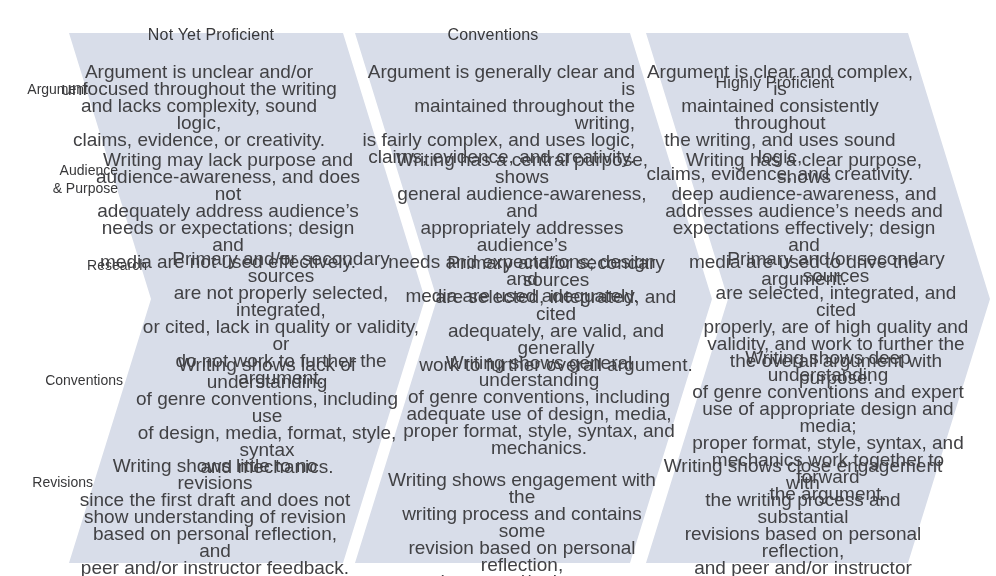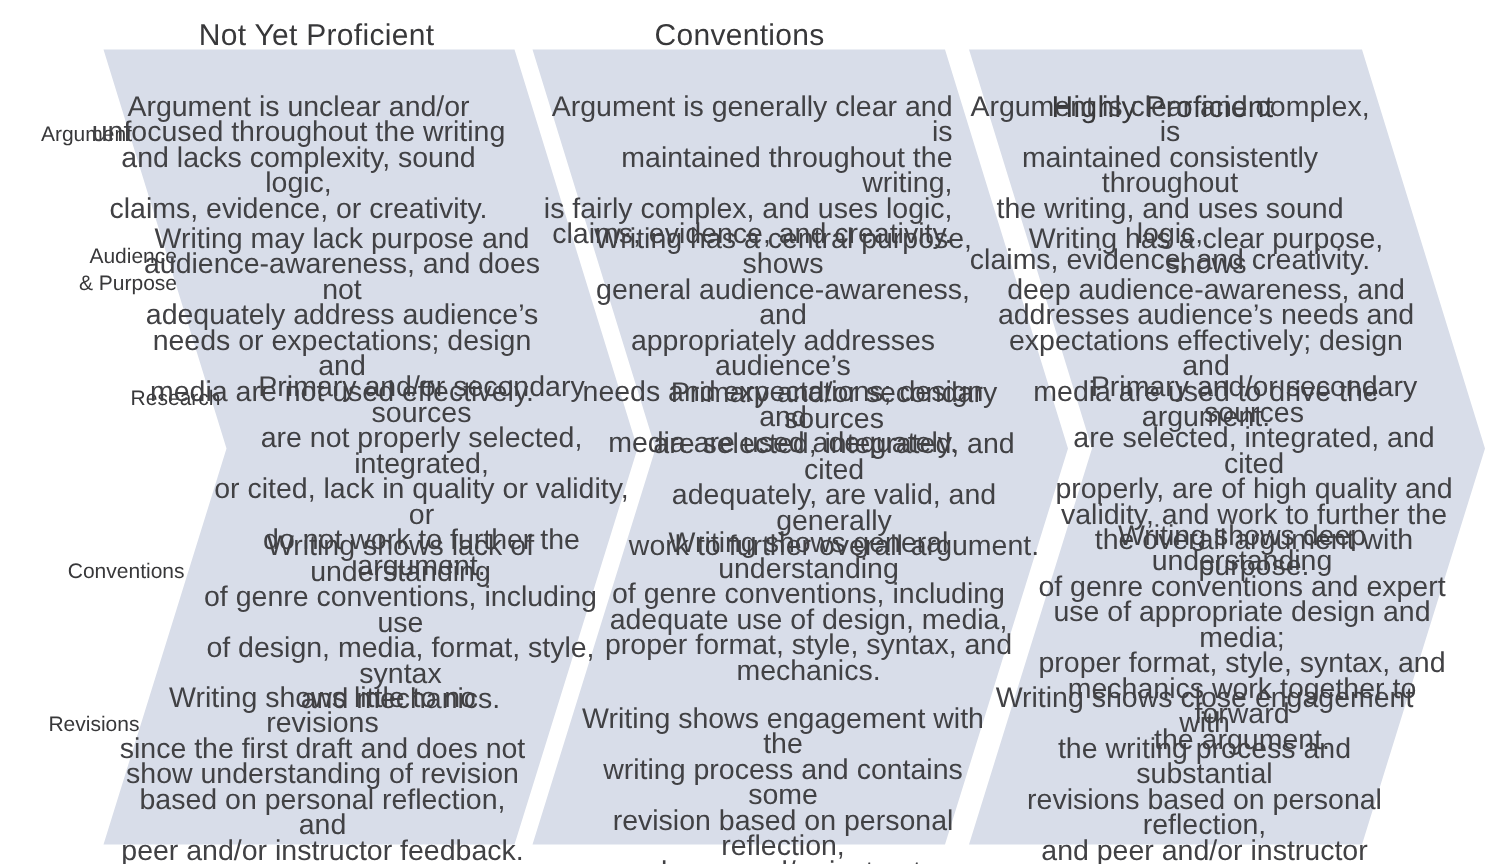--- a/index.html
+++ b/index.html
@@ -20,23 +20,23 @@
     background:var(--bg-color);
     overflow:hidden;
   }
   .bands{
     position:absolute;
     inset:0;
   }
   .col-header{
     position:absolute;
     width:220px;
-    top:13px;
+    top:26px;
     text-align:center;
-    font-size:20px;
+    font-size:16px;
     letter-spacing:.2px;
     color:var(--heading-color);
   }
   .row-label{
     position:absolute;
     font-size:14px;
     line-height:18px;
     text-align:right;
     white-space:pre-line;
     color:var(--heading-color);

